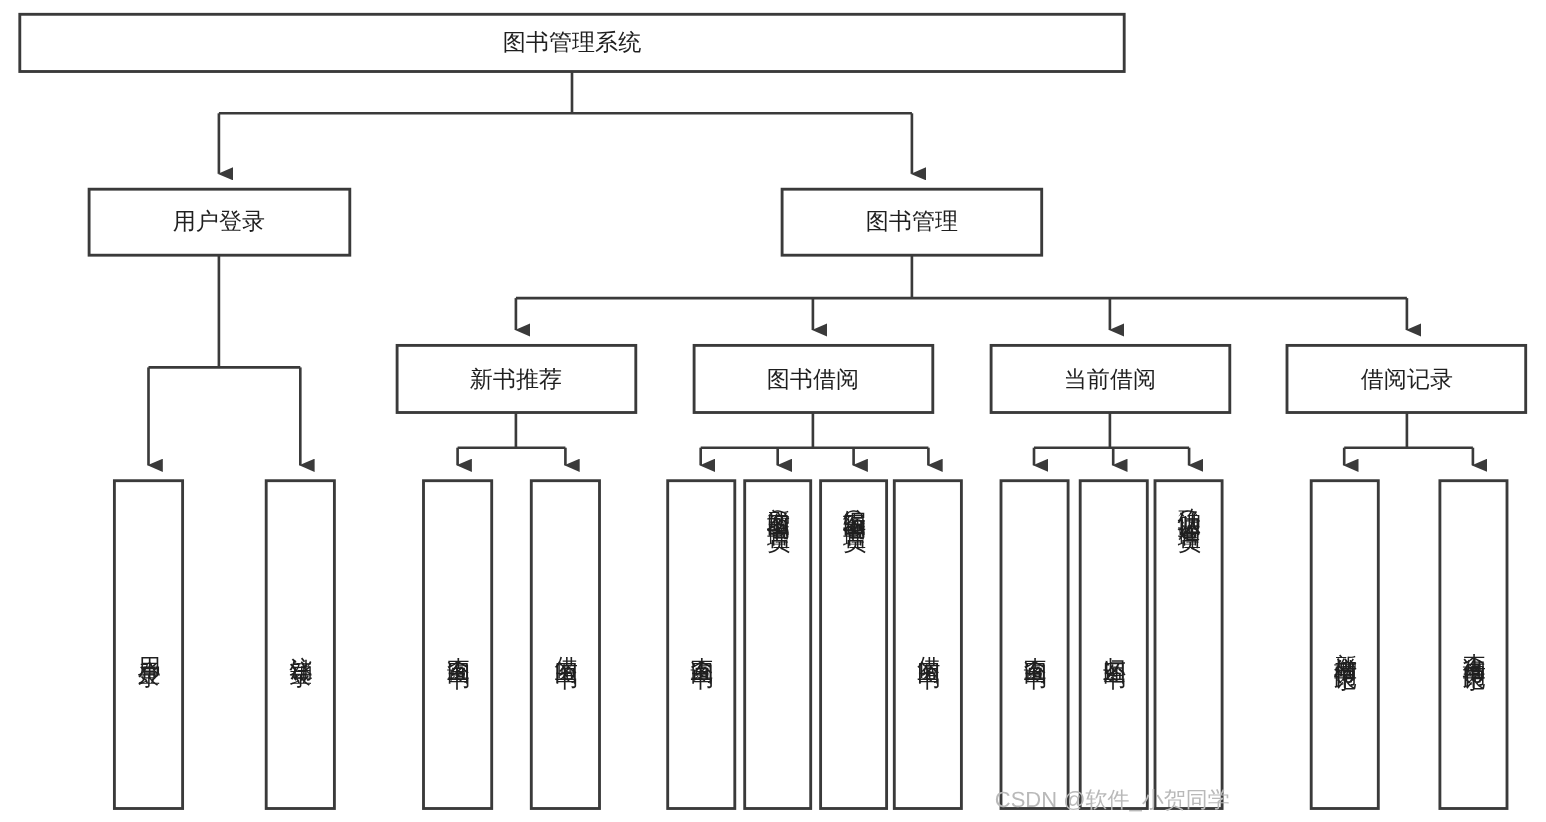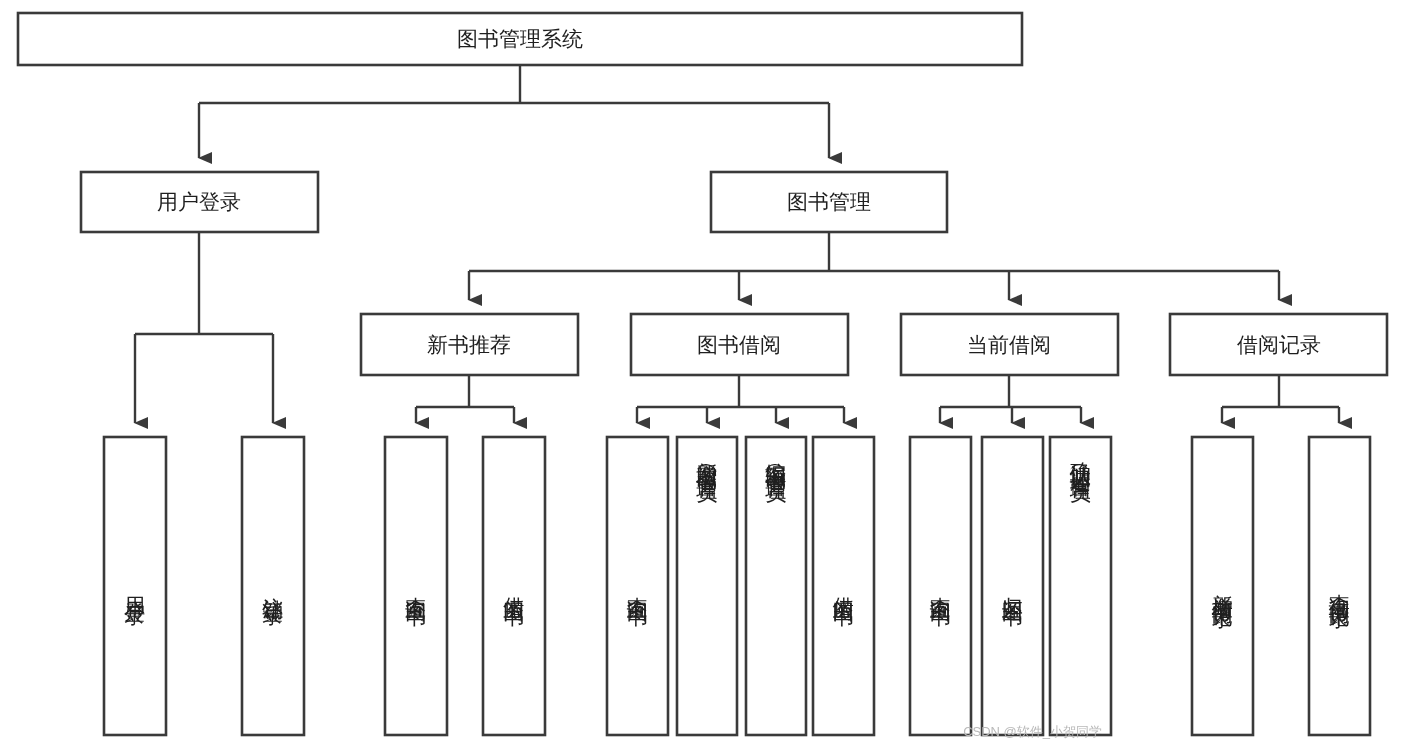--- a/index.html
+++ b/index.html
@@ -59,24 +59,24 @@
     color: #1f1f1f;
     letter-spacing: 3px;
     display: flex;
     align-items: center;
     justify-content: center;
     white-space: nowrap;
     pointer-events: none;
   }
   .watermark {
     position: absolute;
-    right: 16px;
+    right: 0;
     bottom: 6px;
     font-family: "Liberation Sans", "DejaVu Sans", sans-serif;
-    font-size: 13px;
+    font-size: 20px;
     color: #b9b9b9;
     white-space: nowrap;
   }
 </style>
 </head>
 <body>
 
 <div id="diagram-root">
 
   <svg id="tree-svg" viewBox="0 0 1405 747">

